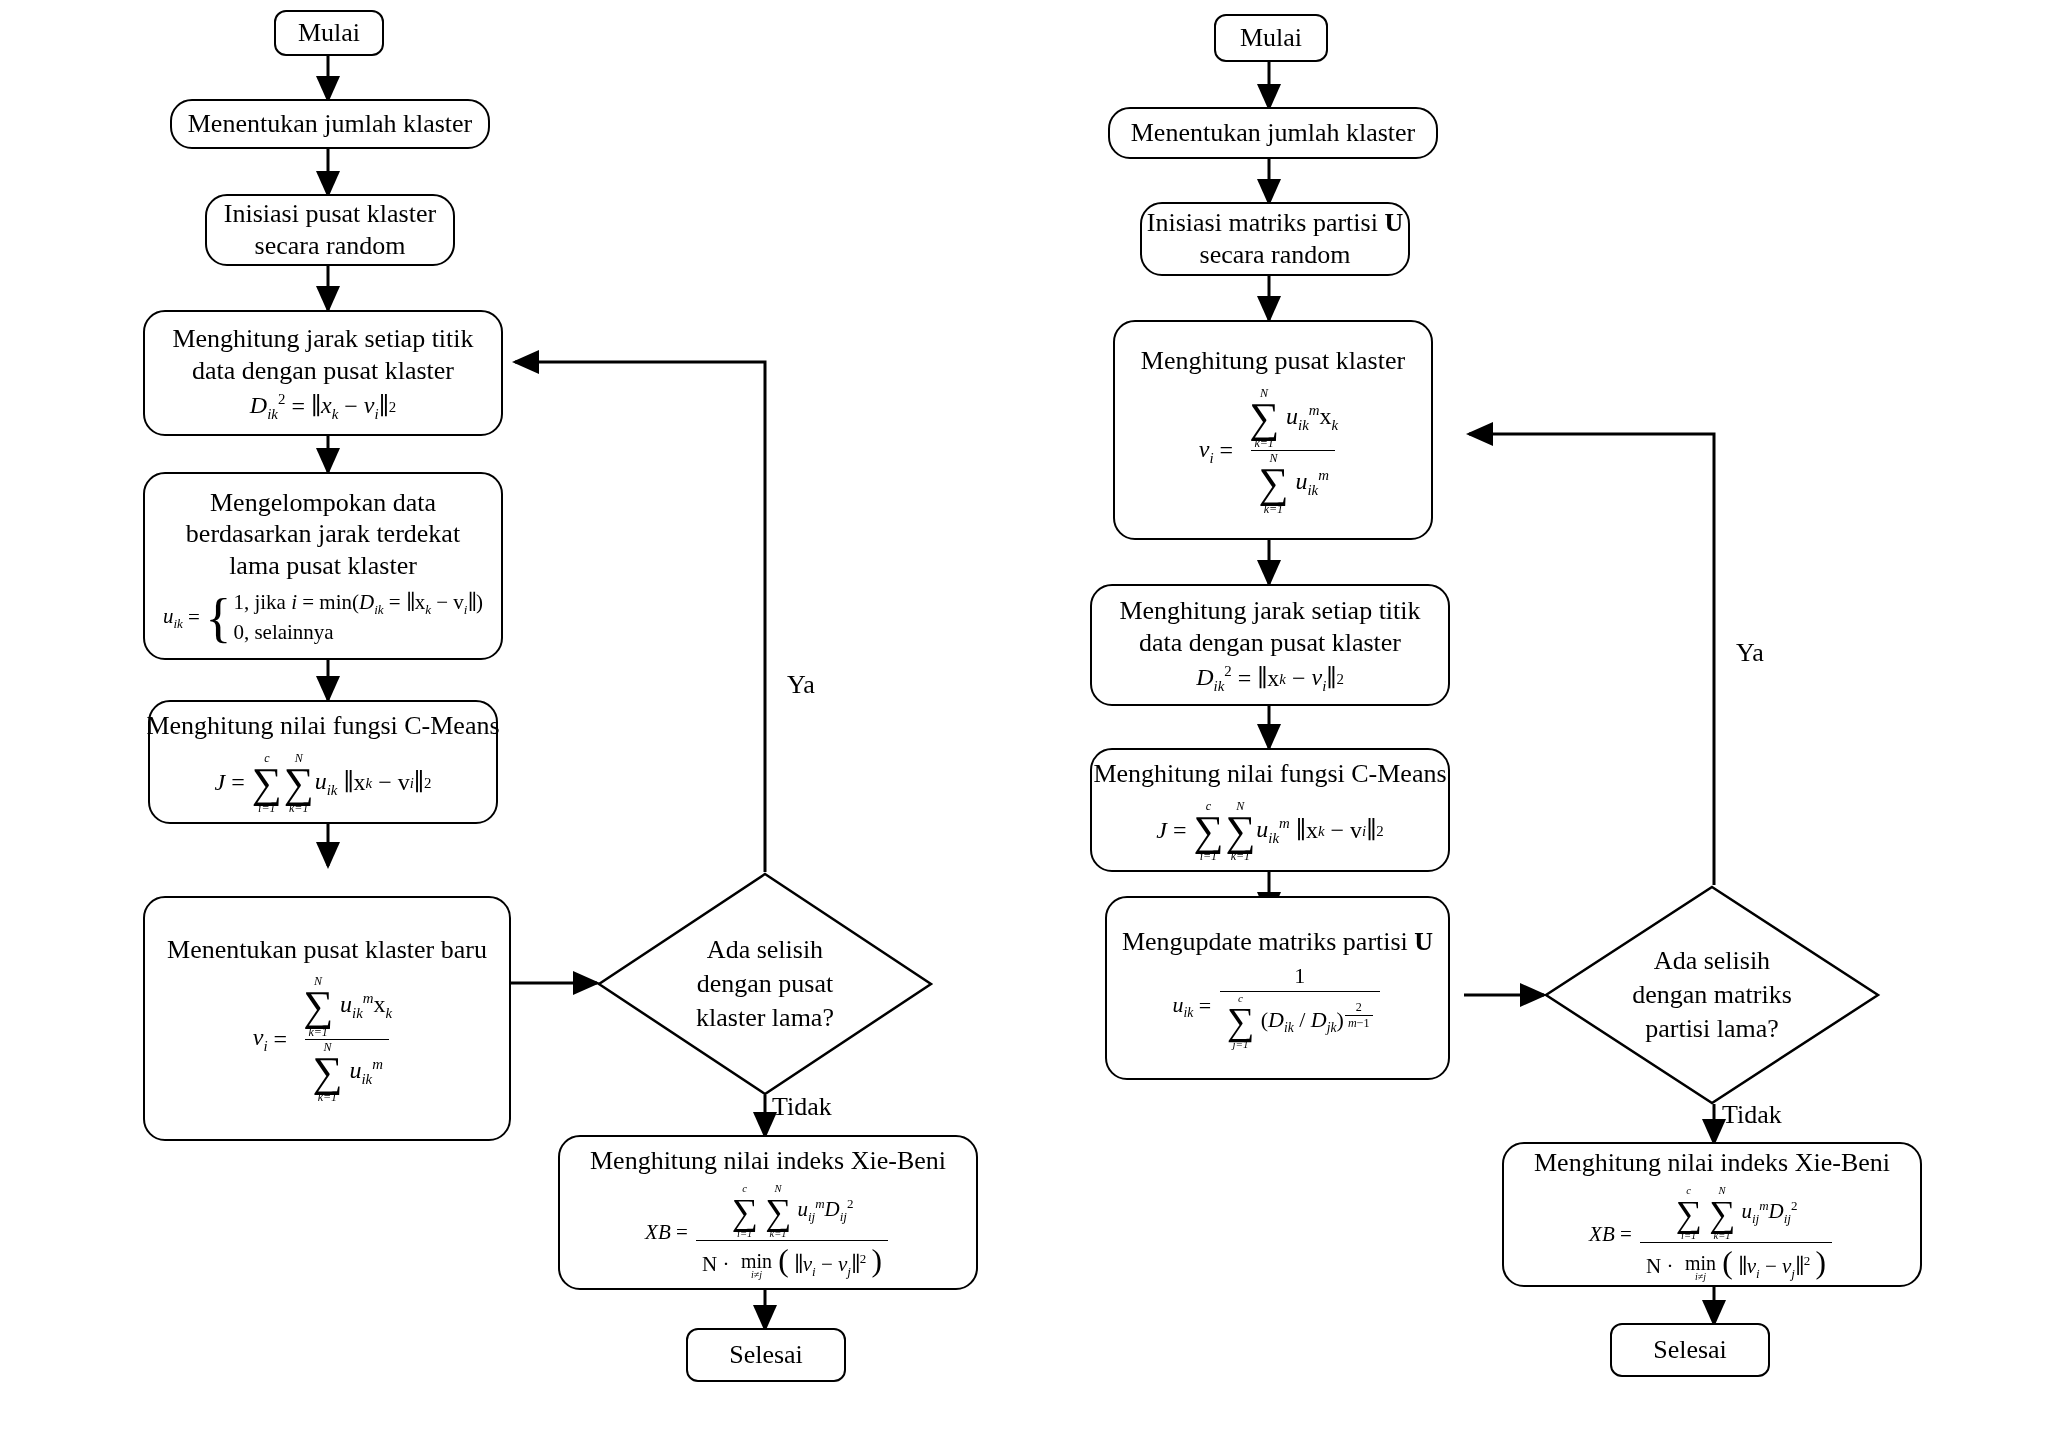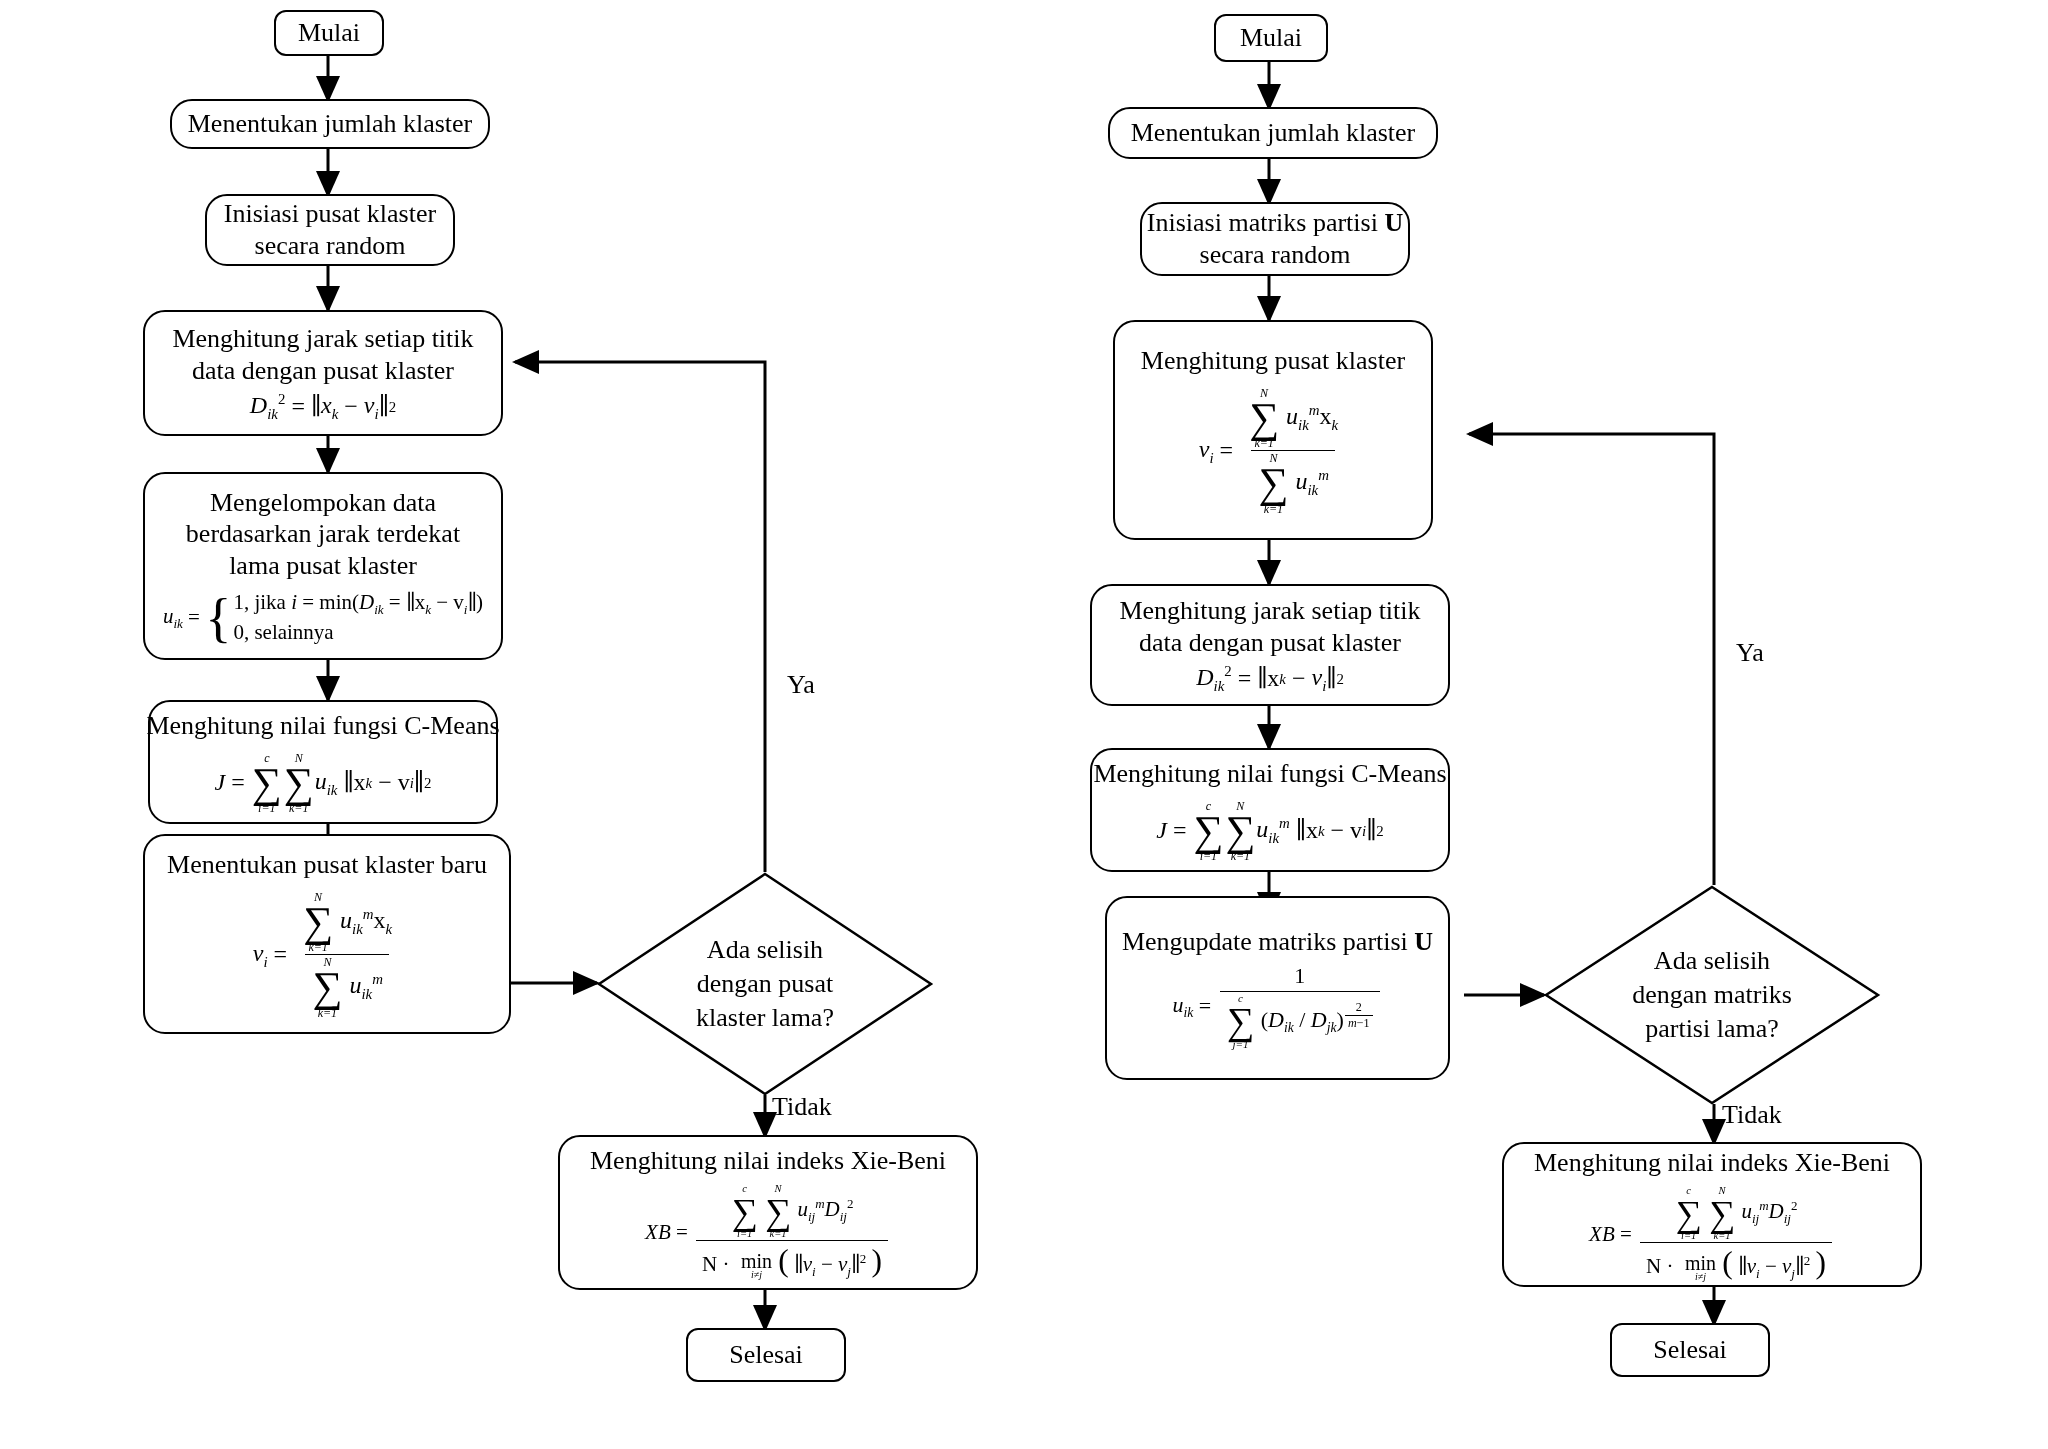--- a/index.html
+++ b/index.html
@@ -213,21 +213,21 @@
           <span class="lim">N</span>
           <span class="sig">∑</span>
           <span class="lim">k=1</span>
         </span>
       <span>u<span class="sub">ik</span></span>&nbsp;
       <span class="norm">∥</span><span class="up">x</span><span class="sub">k</span>
       <span class="up">&nbsp;−&nbsp;</span><span class="up">v</span><span class="sub">i</span><span class="norm">∥</span><span class="supn">2</span>
     </span>
   </div>
 
-  <div class="node rounded" style="left:143px; top:834px; width:368px; height:200px;">
+  <div class="node rounded" style="left:143px; top:896px; width:368px; height:245px;">
     <span class="label">Menentukan pusat klaster baru</span>
     <span class="formula" style="margin-top:10px;">
       <span>v<span class="sub">i</span></span>
         <span class="up">&nbsp;=&nbsp;</span>
       <span class="frac">
         <span class="num">
           <span class="bigsum">
               <span class="lim">N</span>
               <span class="sig">∑</span>
               <span class="lim">k=1</span>

